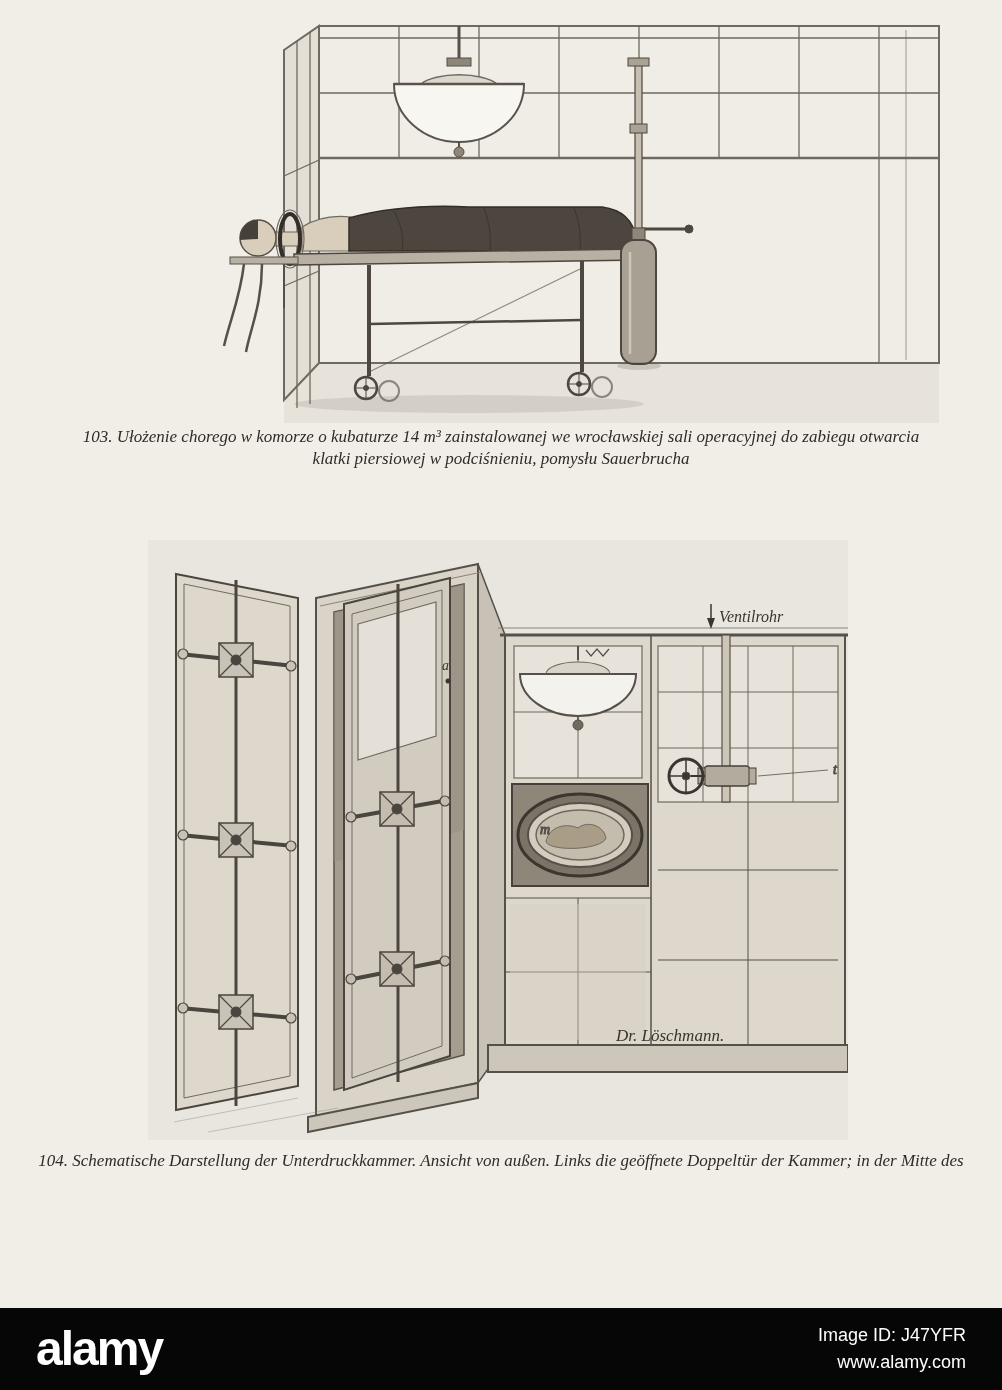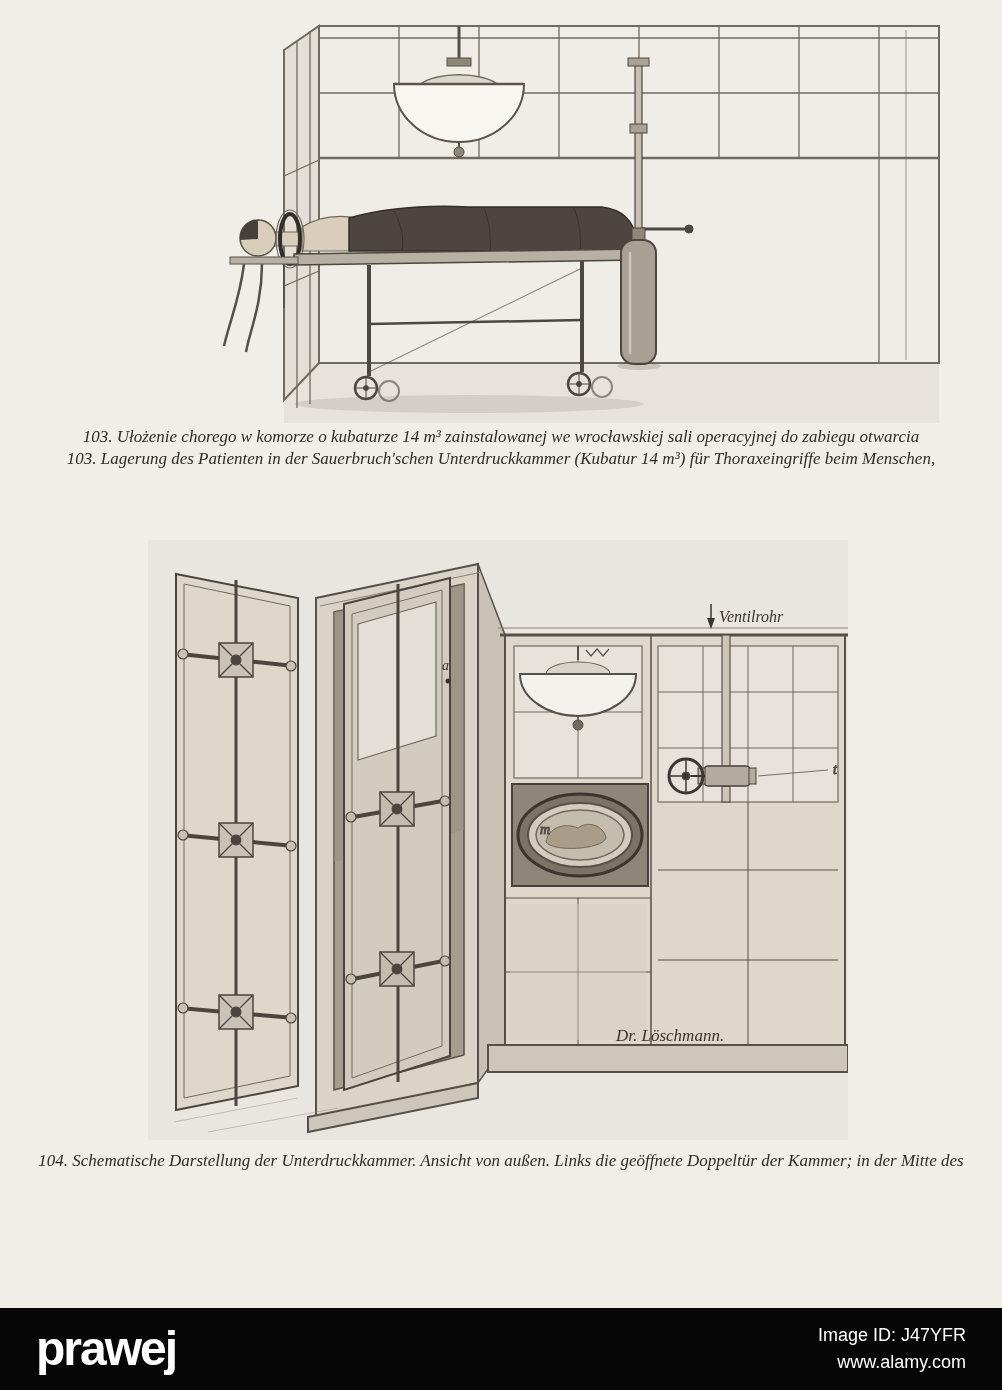--- a/index.html
+++ b/index.html
@@ -141,21 +141,21 @@
         <line x1="446" y1="244" x2="446" y2="346" stroke="#ddd7cb" stroke-width="2.5" opacity="0.7"></line>
         <ellipse cx="455" cy="358" rx="22" ry="4" fill="rgba(60,55,48,0.18)" stroke="none"></ellipse>
       </g>
 
       <ellipse cx="285" cy="396" rx="175" ry="9" fill="rgba(90,84,75,0.14)"></ellipse>
     </svg>
   </div>
 
   <div class="caption caption-103">
     <div>103. Ułożenie chorego w komorze o kubaturze 14 m³ zainstalowanej we wrocławskiej sali operacyjnej do zabiegu otwarcia</div>
-    <div>103. Lagerung des Patienten in der Sauerbruch'schen Unterdruckkammer (Kubatur 14 m³) für Thoraxeingriffe beim Menschen,</div>
+    <div>klatki piersiowej w podciśnieniu, pomysłu Sauerbrucha</div>
   </div>
 
   <div class="fig104-block">
     <svg viewBox="0 0 700 600" width="700" height="600" xmlns="http://www.w3.org/2000/svg">
 
       <g>
         <polygon points="330,24 357,95 357,505 330,543" fill="#c8c1b5" stroke="#55504a" stroke-width="1.5"></polygon>
         <polygon points="168,58 330,24 330,543 168,577" fill="#d9d3c8" stroke="#55504a" stroke-width="2"></polygon>
         <line x1="172" y1="66" x2="334" y2="32" stroke="#8a8378" stroke-width="1"></line>
         <polygon points="186,72 316,44 316,515 186,550" fill="#a49d90" stroke="#55504a" stroke-width="1.5"></polygon>
@@ -304,20 +304,20 @@
 
       <text x="468" y="501" font-size="17">Dr. Löschmann.</text>
     </svg>
   </div>
 
   <div class="caption caption-104">
     <div>104. Schematische Darstellung der Unterdruckkammer. Ansicht von außen. Links die geöffnete Doppeltür der Kammer; in der Mitte des</div>
   </div>
 
   <div class="watermark-bar">
-    <div class="alamy-logo">prawej</div>
+    <div class="alamy-logo">alamy</div>
     <div class="wm-right">
       <div>Image ID: J47YFR</div>
       <div>www.alamy.com</div>
     </div>
   </div>
 
 </div>
 
 </body></html>

